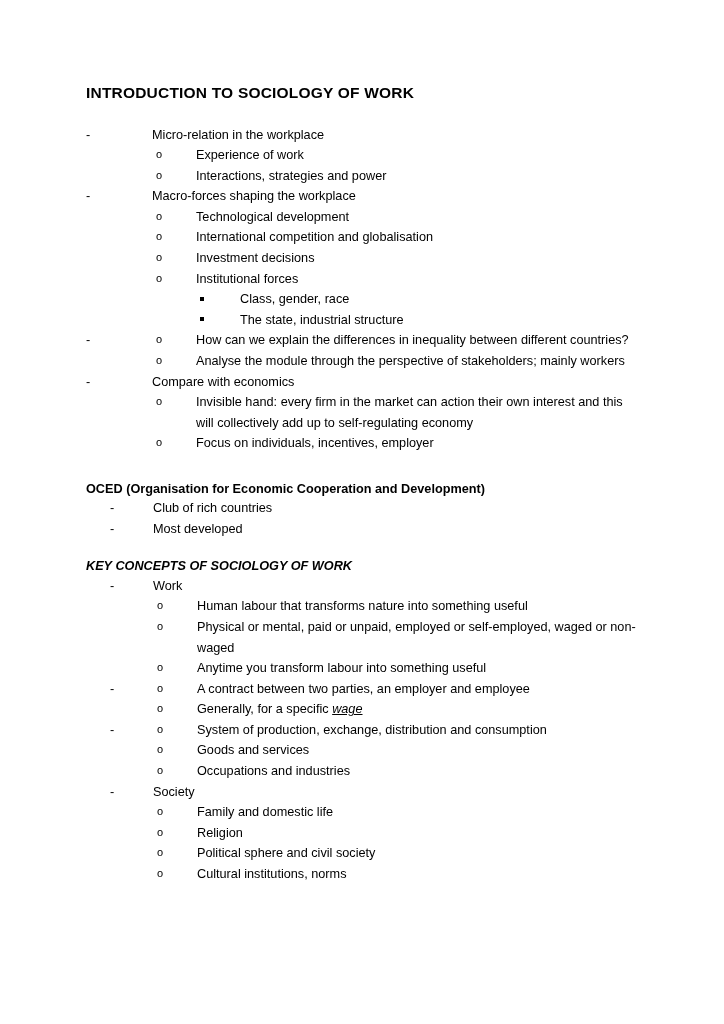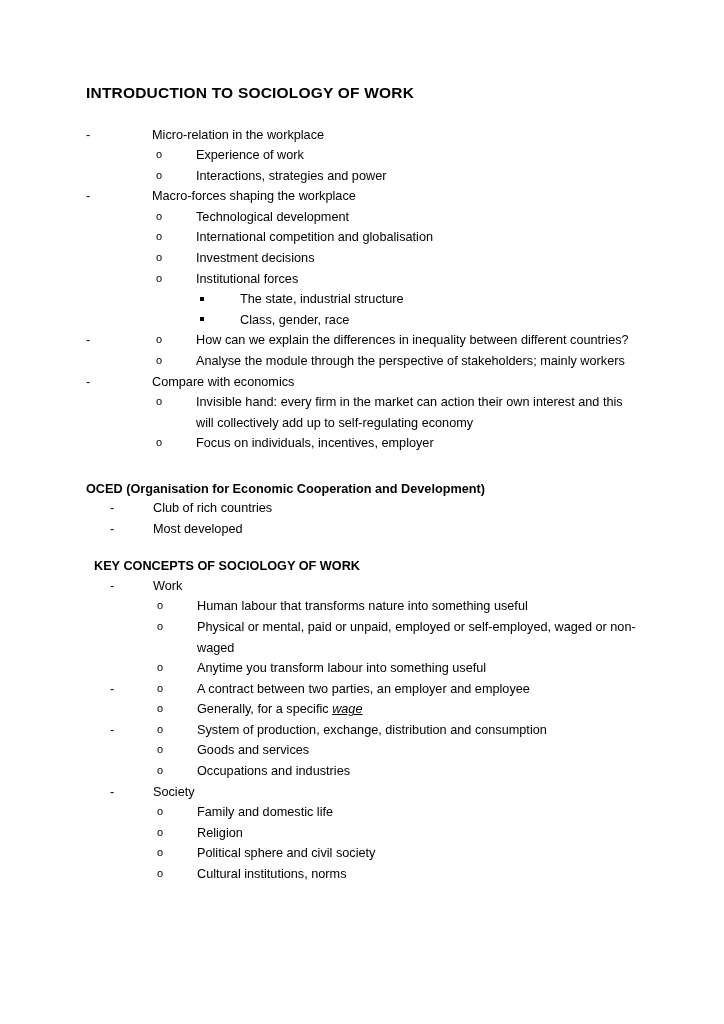--- a/index.html
+++ b/index.html
@@ -30,21 +30,21 @@
     margin: 0 0 22px 0;
     line-height: 1.2;
   }
   .section-head {
     font-size: 12.7px;
     font-weight: bold;
     line-height: 1.45;
     margin: 0;
   }
   .section-head.italic {
-    margin-left: 8px;
+    font-style: italic;
   }
   .spacer-lg { height: 26px; }
   .spacer-md { height: 18px; }
 
   ul.lvl {
     list-style: none;
     margin: 0;
     padding: 0;
   }
   li.item {
@@ -161,25 +161,25 @@
           <li class="item">
             <span class="bullet">o</span>
             <span class="txt">Investment decisions</span>
           </li>
           <li class="item">
             <span class="bullet">o</span>
             <span class="txt">Institutional forces</span>
             <ul class="lvl lvl3">
               <li class="item">
                 <span class="bullet"><i class="sq"></i></span>
-                <span class="txt">The state, industrial structure</span>
+                <span class="txt">Class, gender, race</span>
               </li>
               <li class="item">
                 <span class="bullet"><i class="sq"></i></span>
-                <span class="txt">Class, gender, race</span>
+                <span class="txt">The state, industrial structure</span>
               </li>
             </ul>
           </li>
         </ul>
       </li>
 
       <li class="item">
         <span class="bullet">-</span>
         <ul class="lvl lvl2">
           <li class="item">

